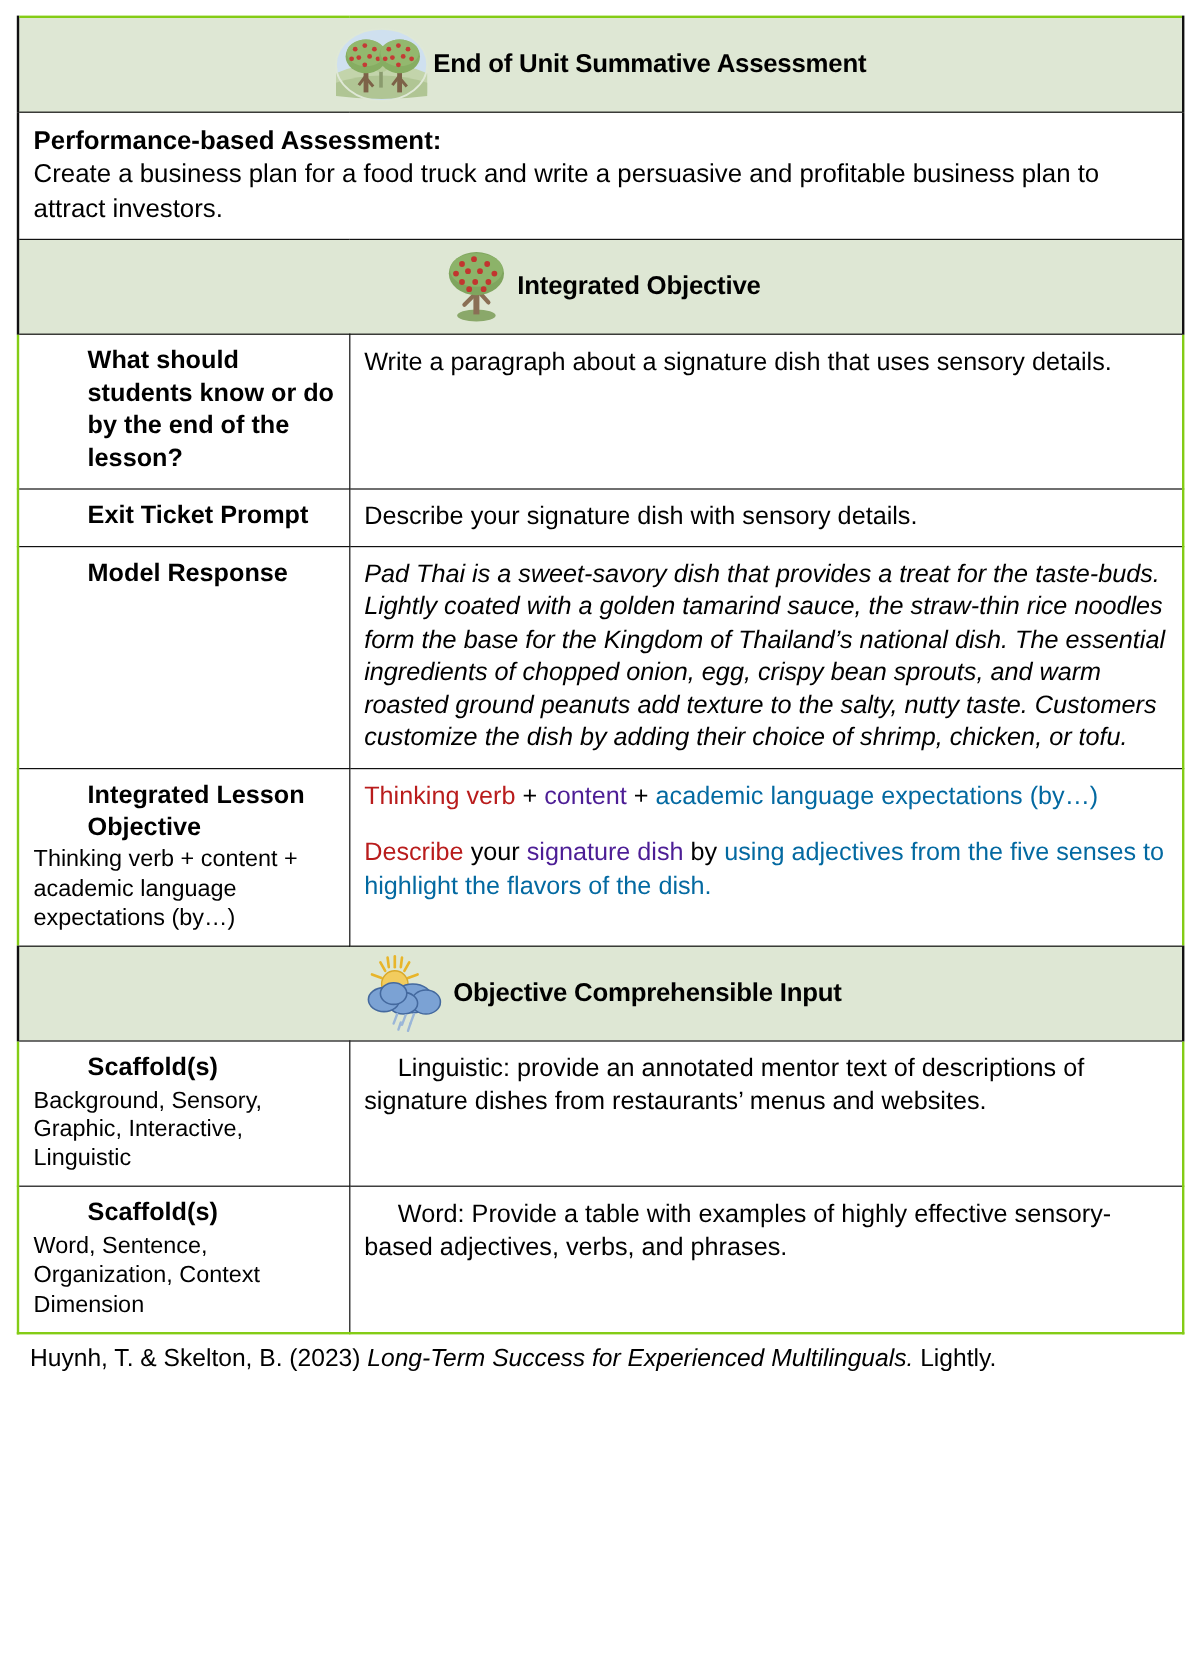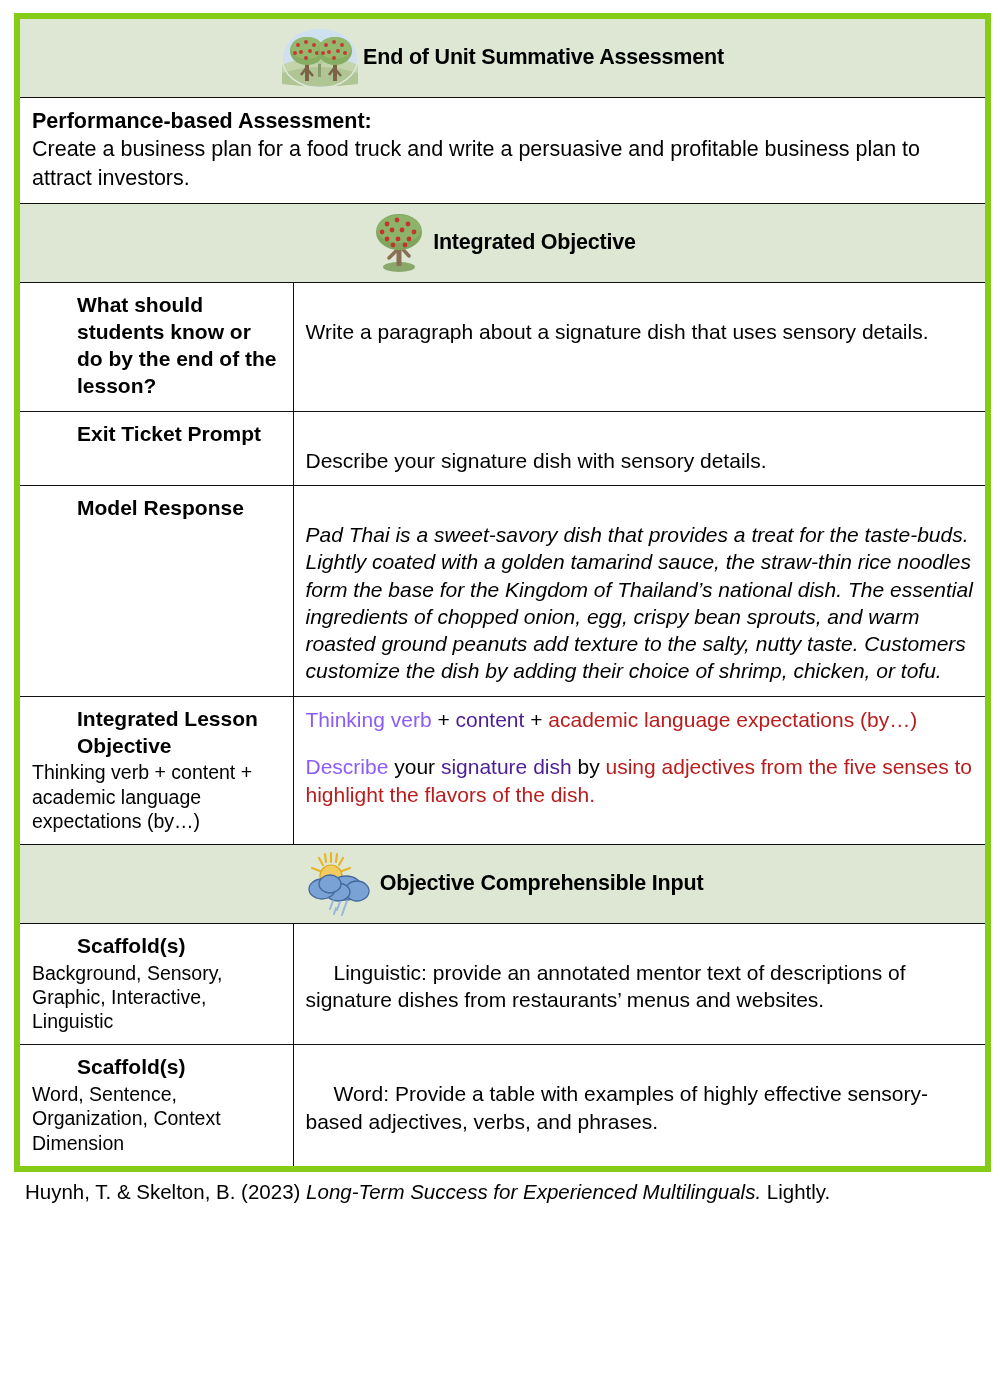--- a/index.html
+++ b/index.html
@@ -18,21 +18,21 @@
     position: relative;
     width: 1000px;
     height: 1388px;
     box-sizing: border-box;
     padding: 13px 14px 0 14px;
   }
   table.framework {
     width: 971px;
     border-collapse: collapse;
     table-layout: fixed;
-    border: 6px solid #84cc16;
+    border: 2px solid #84cc16;
   }
   table.framework td {
     border: 1px solid #111111;
     vertical-align: top;
     padding: 9px 12px 11px 12px;
     font-size: 20.5px;
     line-height: 1.30;
   }
   col.labelcol { width: 276px; }
   col.bodycol  { width: 695px; }
@@ -70,34 +70,34 @@
     font-size: 21px;
     line-height: 1.28;
     margin-left: 45px;
   }
   .label-sub {
     font-weight: normal;
     font-size: 19.5px;
     line-height: 1.24;
     margin-top: 1px;
   }
-  .body-text { font-size: 21px; line-height: 1.30; margin-top: 26px; }
+  .body-text { font-size: 21px; line-height: 1.30; }
   .body-text.italic { font-style: italic; }
   .inline-bold { font-weight: normal; padding-left: 28px; }
 
   .perf-cell { padding: 11px 14px 14px 13px; margin-left: 40px; }
   .perf-title { font-weight: bold; font-size: 21.5px; line-height: 1.32; }
   .perf-body  { font-size: 21.5px; line-height: 1.32; }
 
   .obj-line { font-size: 21px; line-height: 1.32; }
   .obj-gap { height: 20px; }
 
-  .c-red   { color: #8b5cf6; }
+  .c-red   { color: #b91c1c; }
   .c-blue  { color: #4c1d95; }
-  .c-green { color: #b91c1c; }
+  .c-green { color: #0369a1; }
 
   
   .citation {
     margin-top: 7px;
     padding-left: 11px;
     font-size: 20.5px;
     line-height: 1.3;
     white-space: nowrap;
   }
   .citation .ital { font-style: italic; }

